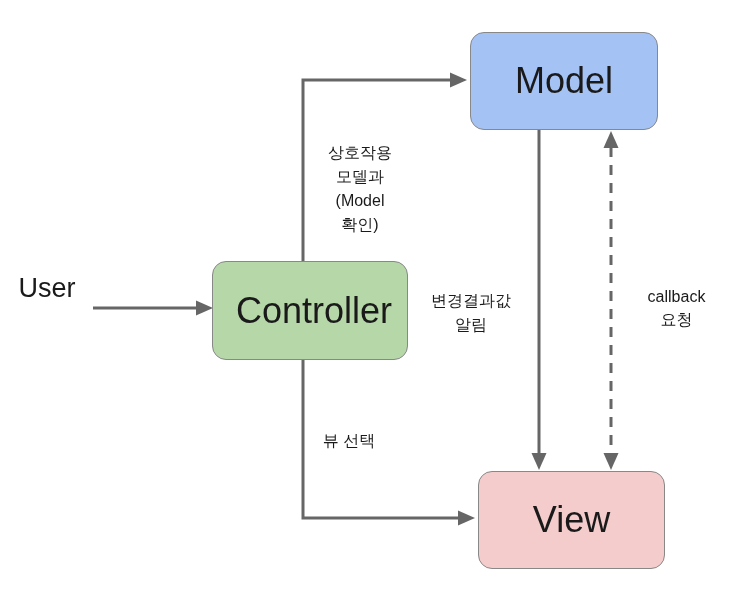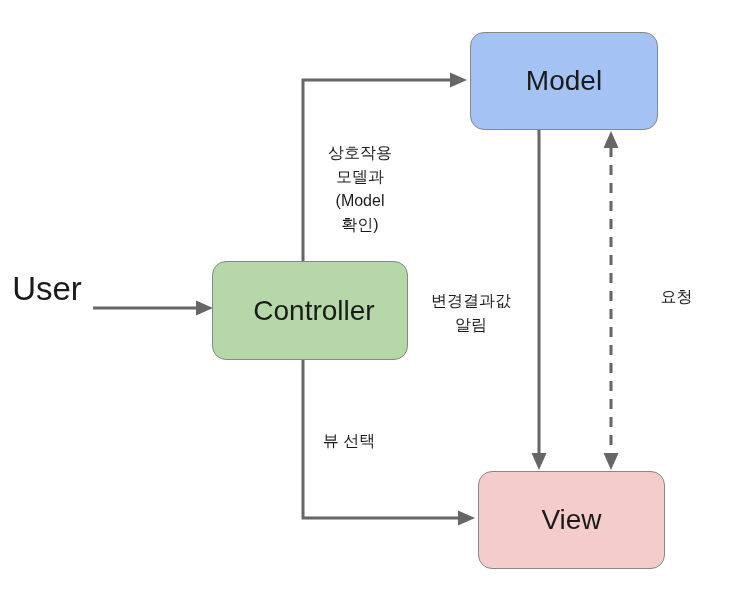--- a/index.html
+++ b/index.html
@@ -12,36 +12,36 @@
   }
   svg.edges-layer{position:absolute;left:0;top:0;width:743px;height:598px;}
   .edge{stroke:var(--line,#666);stroke-width:3;fill:none;}
   .edge.dashed{stroke-dasharray:10 8;}
   .arrowhead{fill:var(--line,#666);stroke:none;}
   .node{
     position:absolute;
     border:1.5px solid var(--node-border,#888);
     border-radius:14px;
     display:flex;align-items:center;justify-content:center;
-    font-size:28px;color:var(--text,#1a1a1a);
+    font-size:36px;color:var(--text,#1a1a1a);
   }
   .node-model{left:470px;top:32px;width:186px;height:96px;background:var(--model-fill,#a4c2f4);}
   .node-controller{left:212px;top:261px;width:186px;height:97px;background:var(--controller-fill,#b6d7a8);padding-left:8px;}
   .node-view{left:478px;top:471px;width:185px;height:96px;background:var(--view-fill,#f4cccc);}
   .edge-label{
     position:absolute;text-align:center;
     font-size:16px;line-height:24px;color:var(--text,#1a1a1a);
   }
   .lbl-controller-model{left:303px;top:141px;width:114px;}
   .lbl-model-view{left:411px;top:289px;width:120px;}
   .lbl-callback{left:616px;top:285px;width:121px;line-height:23px;}
   .lbl-view-select{left:289px;top:429px;width:120px;}
   .user-input{
     position:absolute;left:6px;top:273px;width:82px;
-    text-align:center;font-size:33px;line-height:31px;color:var(--text,#1a1a1a);
+    text-align:center;font-size:27px;line-height:31px;color:var(--text,#1a1a1a);
   }
 </style>
 </head>
 <body>
 
 <div class="canvas">
 
   <svg class="edges-layer" viewBox="0 0 743 598" xmlns="http://www.w3.org/2000/svg">
 
     <line class="edge" x1="93" y1="308" x2="198" y2="308"></line>
@@ -81,20 +81,21 @@
     <div>(Model</div>
     <div>확인)</div>
   </div>
 
   <div class="edge-label lbl-model-view">
     <div>변경결과값</div>
     <div>알림</div>
   </div>
 
   <div class="edge-label lbl-callback">
+    <div>callback</div>
     <div>요청</div>
   </div>
 
   <div class="edge-label lbl-view-select">
     <div>뷰 선택</div>
   </div>
 
 </div>
 
 </body></html>

